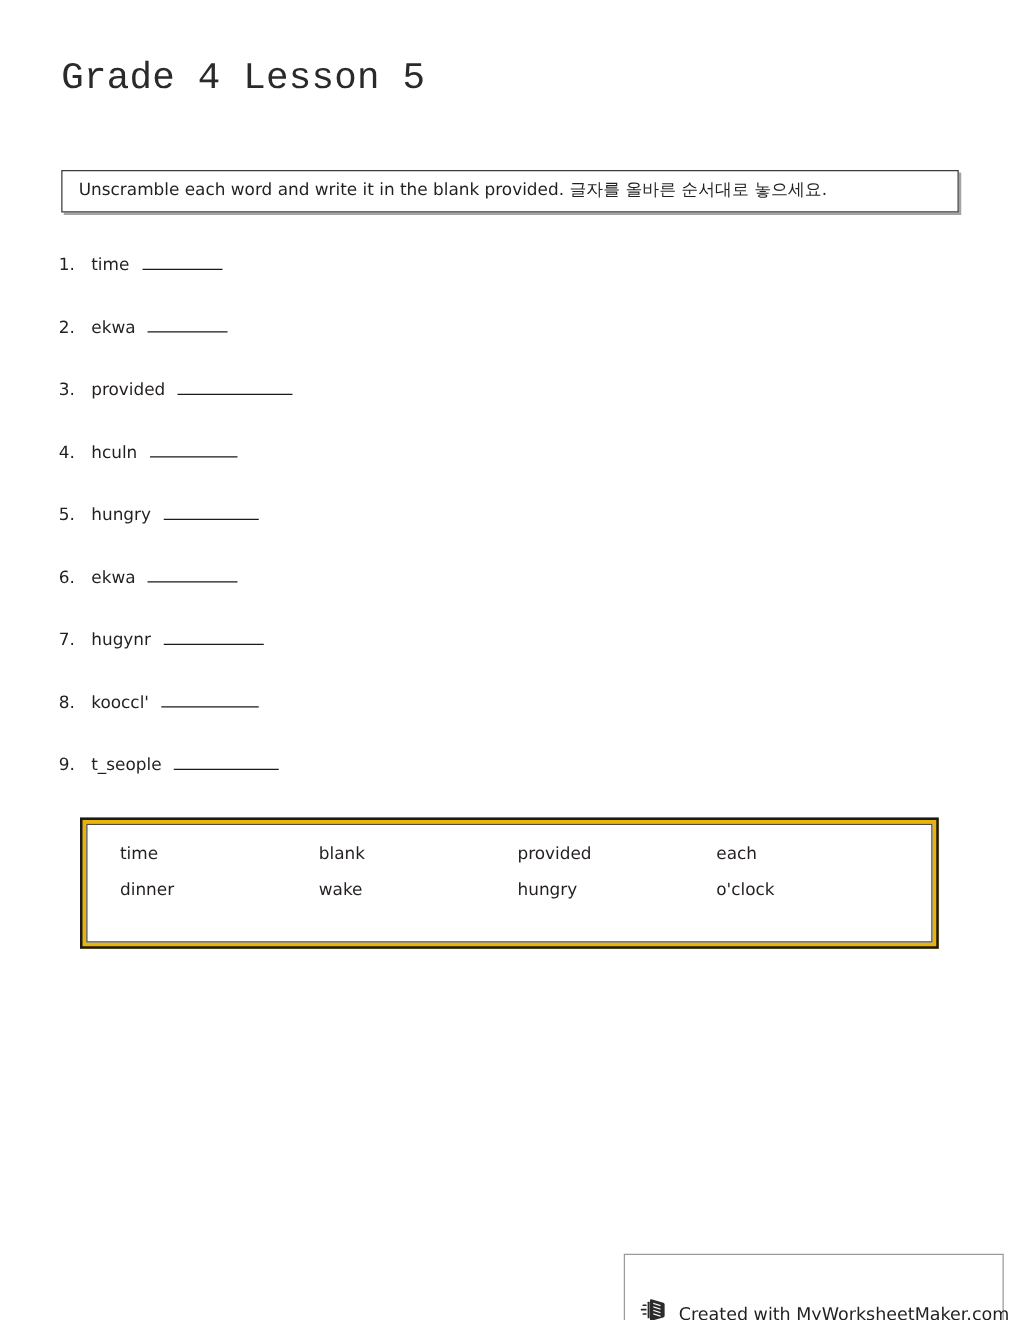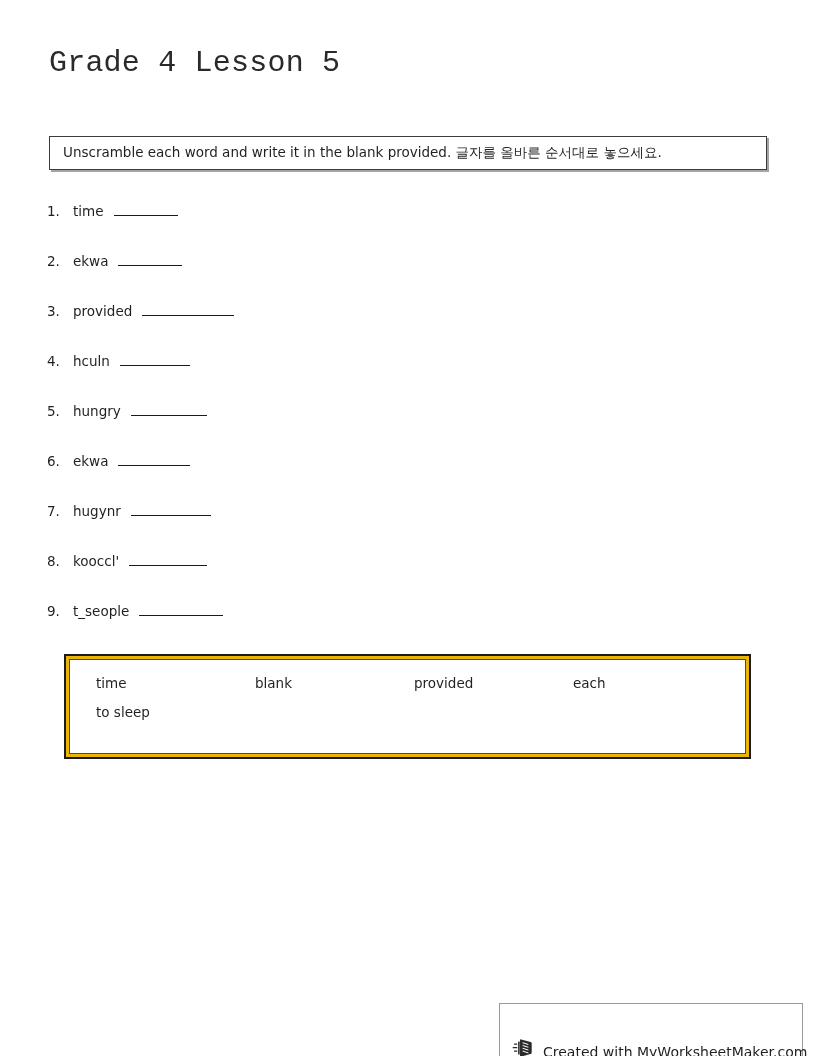--- a/index.html
+++ b/index.html
@@ -210,24 +210,24 @@
 
   <div class="wordbank-outer">
     <div class="wordbank-inner">
         <div class="wb-row">
           <div class="wb-cell">time</div>
           <div class="wb-cell">blank</div>
           <div class="wb-cell">provided</div>
           <div class="wb-cell">each</div>
         </div>
         <div class="wb-row">
-          <div class="wb-cell">to sleep</div>
-          <div class="wb-cell"></div>
-          <div class="wb-cell"></div>
-          <div class="wb-cell"></div>
+          <div class="wb-cell">dinner</div>
+          <div class="wb-cell">wake</div>
+          <div class="wb-cell">hungry</div>
+          <div class="wb-cell">o'clock</div>
         </div>
       </div>
   </div>
 
   <div class="footer-badge">
     <svg class="footer-logo" viewBox="0 0 24 24">
       <g fill="#2b2b2b">
         <path d="M9.2 3.4 L18.6 6.1 C19.3 6.3 19.7 6.9 19.7 7.6 L19.7 16.4 C19.7 17.1 19.3 17.7 18.6 17.9 L9.2 20.6 C8.6 20.8 8.0 20.3 8.0 19.6 L8.0 4.4 C8.0 3.7 8.6 3.2 9.2 3.4 Z"></path>
         <path d="M10.6 6.2 L16.4 8.0 L16.4 9.0 L10.6 7.2 Z" fill="#ffffff"></path>
         <path d="M10.6 9.0 L16.4 10.8 L16.4 11.8 L10.6 10.0 Z" fill="#ffffff"></path>

